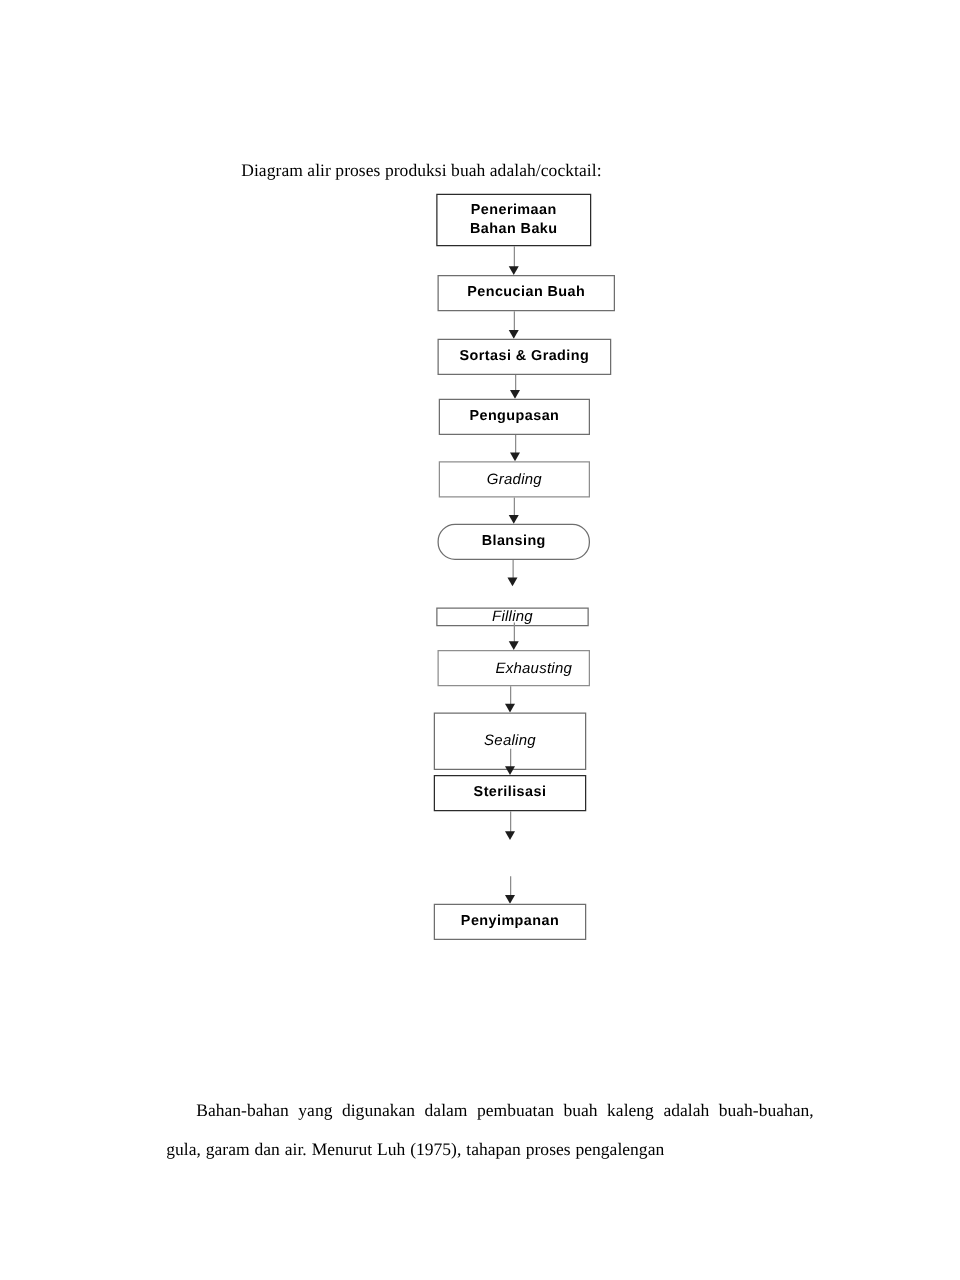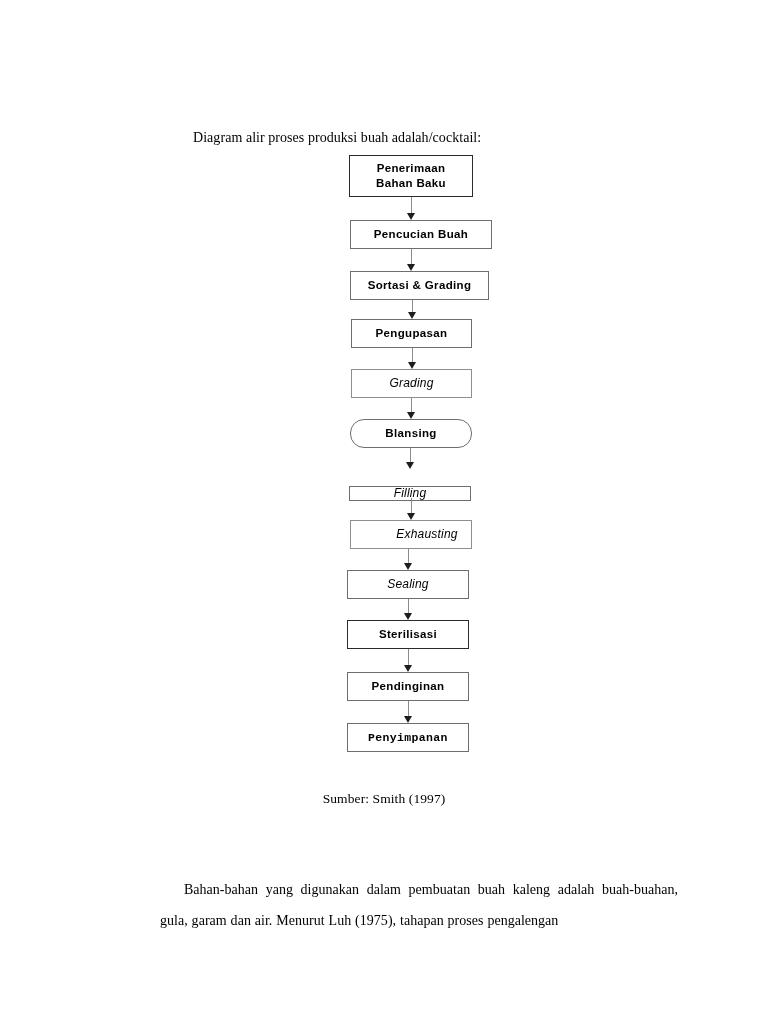--- a/index.html
+++ b/index.html
@@ -99,21 +99,21 @@
     top: 791px;
     width: 768px;
     text-align: center;
     font-size: 13.5px;
     letter-spacing: 0.1px;
   }
 
   
   .body-par {
     position: absolute;
-    left: 160px;
+    left: 133px;
     top: 874px;
     width: 518px;
     font-size: 14px;
     line-height: 31px;
     text-align: justify;
     text-indent: 24px;
     letter-spacing: 0.02px;
     word-spacing: 0.4px;
     hyphens: manual;
   }
@@ -163,37 +163,33 @@
       <div class="node bw-mid italic" style="left: 349px; top: 469px; width: 122px; height: 15px; margin-top: 17px;">
         <span style="white-space: pre-line;">Filling</span>
       </div>
       <div class="conn" style="left: 411px; top: 498px; height: 16px;"></div>
       <div class="arrowhead" style="left: 407px; top: 513px;"></div>
       <div class="node bw-light italic" style="left: 350px; top: 520px; width: 122px; height: 29px;">
         <span style="white-space: pre-line; margin-left: 32px;">Exhausting</span>
       </div>
       <div class="conn" style="left: 408px; top: 549px; height: 15px;"></div>
       <div class="arrowhead" style="left: 404px; top: 563px;"></div>
-      <div class="node bw-mid italic" style="left: 347px; top: 570px; width: 122px; height: 29px;">
+      <div class="node bw-mid italic" style="left: 347px; top: 570px; width: 122px; height: 46px;">
         <span style="white-space: pre-line;">Sealing</span>
       </div>
       <div class="conn" style="left: 408px; top: 599px; height: 15px;"></div>
       <div class="arrowhead" style="left: 404px; top: 613px;"></div>
       <div class="node bw-dark" style="left: 347px; top: 620px; width: 122px; height: 29px;">
         <span style="white-space: pre-line;">Sterilisasi</span>
       </div>
       <div class="conn" style="left: 408px; top: 649px; height: 17px;"></div>
       <div class="arrowhead" style="left: 404px; top: 665px;"></div>
-      <div class="node bw-mid" style="left: 347px; top: 672px; width: 122px; height: 29px;">
-        <span style="white-space: pre-line;">Pendinginan</span>
-      </div>
       <div class="conn" style="left: 408px; top: 701px; height: 16px;"></div>
       <div class="arrowhead" style="left: 404px; top: 716px;"></div>
       <div class="node bw-mid" style="left: 347px; top: 723px; width: 122px; height: 29px;">
-        <span style="white-space: pre-line; font-family: Liberation Mono, monospace;">Penyimpanan</span>
+        <span style="white-space: pre-line;">Penyimpanan</span>
       </div>
     </div>
 
-  <div class="caption">Sumber: Smith (1997)</div>
 
   <div class="body-par">Bahan-bahan yang digunakan dalam pembuatan buah kaleng adalah buah-buahan, gula, garam dan air. Menurut Luh (1975), tahapan proses pengalengan</div>
 
 </div>
 
 </body></html>

